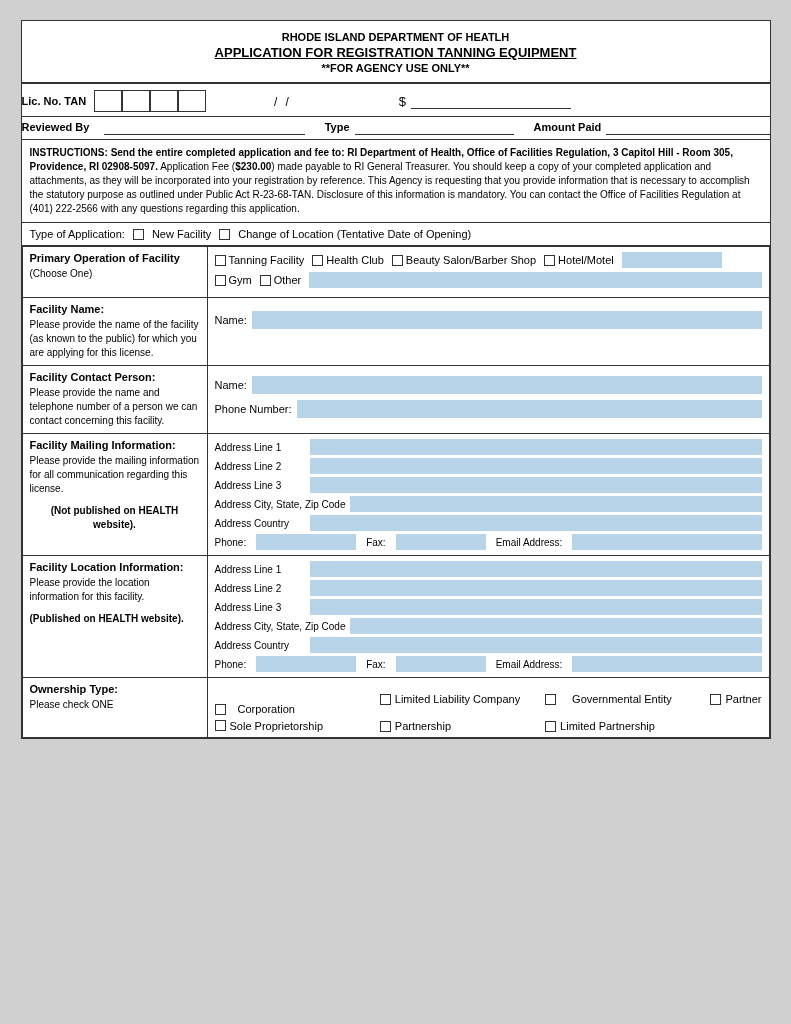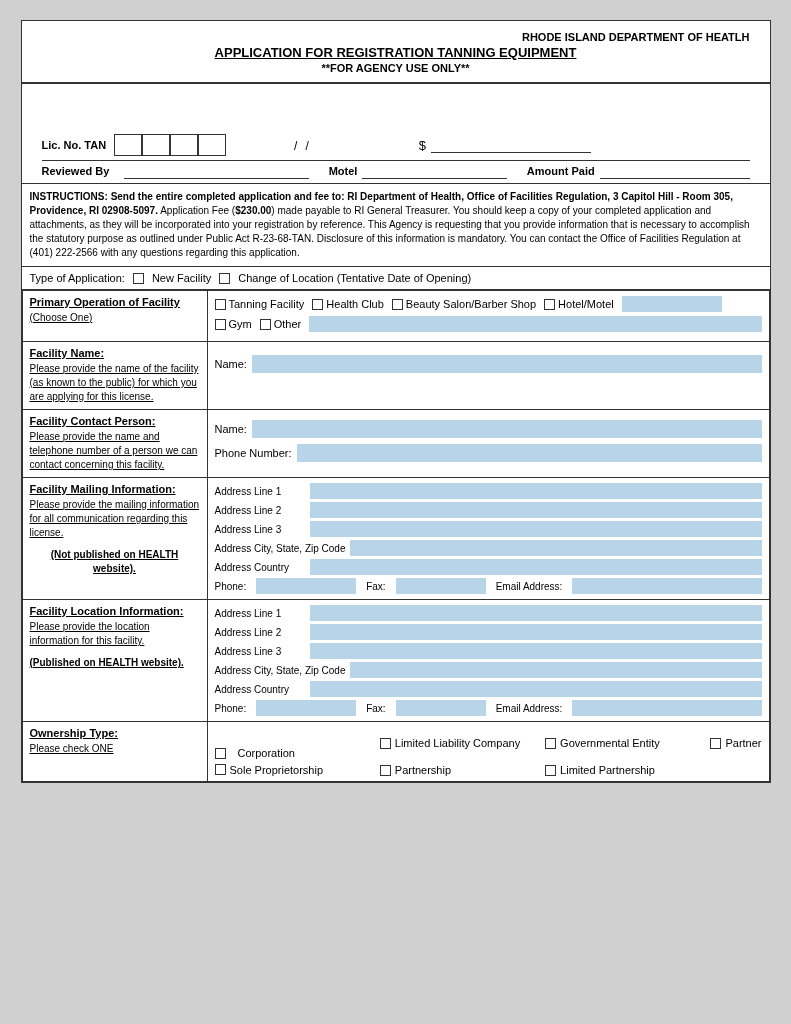--- a/index.html
+++ b/index.html
@@ -17,21 +17,21 @@
       background: white;
       width: 750px;
       border: 1px solid #333;
       padding: 0;
     }
     .header {
       text-align: center;
       padding: 10px 20px 8px;
       border-bottom: 2px solid #333;
     }
-    .header .line1 { font-size: 11px; font-weight: bold; text-align: right; }
+    .header .line1 { font-size: 11px; font-weight: bold; }
     .header .line2 { font-size: 11px; font-weight: bold; }
     .header .line3 { font-size: 13px; font-weight: bold; text-decoration: underline; margin-top: 2px; }
     .header .line4 { font-size: 11px; font-weight: bold; margin-top: 2px; }
     .lic-row {
       display: flex;
       align-items: center;
       gap: 8px;
       margin-bottom: 4px;
     }
     .lic-label { font-size: 11px; font-weight: bold; }
@@ -70,21 +70,20 @@
     table.main-table td {
       border: 1px solid #333;
       vertical-align: top;
       padding: 5px 7px;
       font-size: 11px;
     }
     .left-col {
       width: 185px;
       font-weight: bold;
       vertical-align: top;
-      text-decoration: underline;
     }
     .left-col .sub-text {
       font-weight: normal;
       margin-top: 3px;
       font-size: 10px;
       line-height: 1.4;
     }
     .left-col .note {
       font-style: normal;
       font-weight: bold;
@@ -110,21 +109,21 @@
 <body>
 
 <div class="page">
 
   <div class="header">
     <div class="line1">RHODE ISLAND DEPARTMENT OF HEATLH</div>
     <div class="line3">APPLICATION FOR REGISTRATION TANNING EQUIPMENT</div>
     <div class="line4">**FOR AGENCY USE ONLY**</div>
   </div>
 
-  <div style="padding: 6px 20px 0; border-bottom: 1px solid #333; margin-top: 44px;">
+  <div style="padding: 6px 0 0; border-bottom: 1px solid #333;">
 
     <div class="lic-row">
       <span class="lic-label">Lic. No.  TAN</span>
       <div class="lic-boxes">
         <div class="lic-box"></div>
         <div class="lic-box"></div>
         <div class="lic-box"></div>
         <div class="lic-box"></div>
       </div>
 
@@ -139,21 +138,21 @@
         </div>
       </div>
     </div>
 
     <div style="display: flex; align-items: center; gap: 0; border-top: 1px solid #333; padding-top: 2px; padding-bottom: 4px;">
       <div style="display: flex; align-items: center; flex: 1.2; gap: 10px;">
         <span style="font-weight: bold; font-size: 11px; white-space: nowrap;">Reviewed By</span>
         <div style="border-bottom: 1px solid #333; flex: 1; height: 16px; margin-left: 5px;"></div>
       </div>
       <div style="display: flex; align-items: center; flex: 0.8; margin-left: 20px;">
-        <span style="font-weight: bold; font-size: 11px; white-space: nowrap;">Motel</span>
+        <span style="font-weight: bold; font-size: 11px; white-space: nowrap;">Type</span>
         <div style="border-bottom: 1px solid #333; flex: 1; height: 16px; margin-left: 5px;"></div>
       </div>
       <div style="display: flex; align-items: center; flex: 1; margin-left: 20px;">
         <span style="font-weight: bold; font-size: 11px; white-space: nowrap; text-align: center;">Amount Paid</span>
         <div style="border-bottom: 1px solid #333; flex: 1; height: 16px; margin-left: 5px;"></div>
       </div>
     </div>
   </div>
 
   <div class="instructions">
@@ -332,21 +331,21 @@
         <div style="display: grid; grid-template-columns: 1fr 1fr 1fr auto; gap: 5px 8px; align-items: center;">
 
           <div style="display: flex; align-items: center; gap: 12px; margin-top: 20px;">
             <div class="checkbox-square"></div>
             <span style="font-size: 11px;">Corporation</span>
           </div>
           <div style="display: flex; align-items: center; gap: 4px;">
             <div class="checkbox-square"></div>
             <span style="font-size: 11px;">Limited Liability Company</span>
           </div>
-          <div style="display: flex; align-items: center; gap: 4px;">
+          <div style="display: flex; align-items: center; gap: 16px;">
             <div class="checkbox-square"></div>
             <span style="font-size: 11px;">Governmental Entity</span>
           </div>
           <div style="display: flex; align-items: center; gap: 4px;">
             <div class="checkbox-square"></div>
             <span style="font-size: 11px;">Partner</span>
           </div>
 
           <div style="display: flex; align-items: flex-start; gap: 4px;">
             <div class="checkbox-square"></div>

